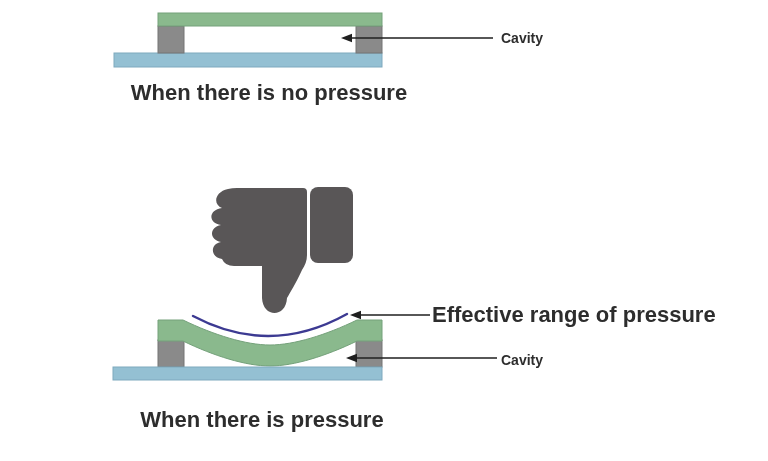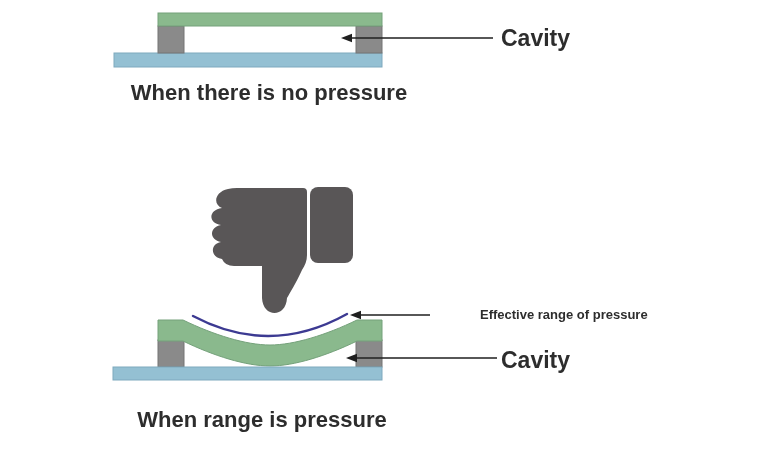--- a/index.html
+++ b/index.html
@@ -13,24 +13,24 @@
   .stage svg{position:absolute;left:0;top:0;}
   .f-green{fill:var(--c-green);stroke:var(--c-green_edge);stroke-width:1;}
   .f-gray{fill:var(--c-gray);stroke:var(--c-gray_edge);stroke-width:1;}
   .f-blue{fill:var(--c-blue);stroke:var(--c-blue_edge);stroke-width:1;}
   .f-dark{fill:var(--c-dark);stroke:none;}
   .purple-line{stroke:var(--c-purple);stroke-width:2.4;fill:none;stroke-linecap:round;}
   .arrow-line{stroke:var(--c-arrow);stroke-width:1.6;}
   .arrow-head{fill:var(--c-arrow);stroke:none;}
   .lbl{
     position:absolute;
-    font-weight:700;font-size:23px;line-height:22px;
+    font-weight:700;font-size:14px;line-height:22px;
     color:var(--c-text);white-space:nowrap;
   }
-  .lbl.small{font-size:13px;margin-left:48px;}
+  .lbl.small{font-size:22px;}
   .cap{
     position:absolute;
     font-weight:700;font-size:22px;line-height:20px;
     color:var(--c-text);white-space:nowrap;
     transform:translateX(-50%);
   }
 </style>
 </head>
 <body>
 
@@ -86,15 +86,15 @@
   </svg>
 
   <div class="lbl" style="left:501px;top:27px;">Cavity</div>
 
   <div class="cap" style="left:269px;top:83px;">When there is no pressure</div>
 
   <div class="lbl small" style="left:432px;top:304px;">Effective range of pressure</div>
 
   <div class="lbl" style="left:501px;top:349px;">Cavity</div>
 
-  <div class="cap" style="left:262px;top:410px;">When range is pressure</div>
+  <div class="cap" style="left:262px;top:410px;">When there is pressure</div>
 
 </div>
 
 </body></html>

